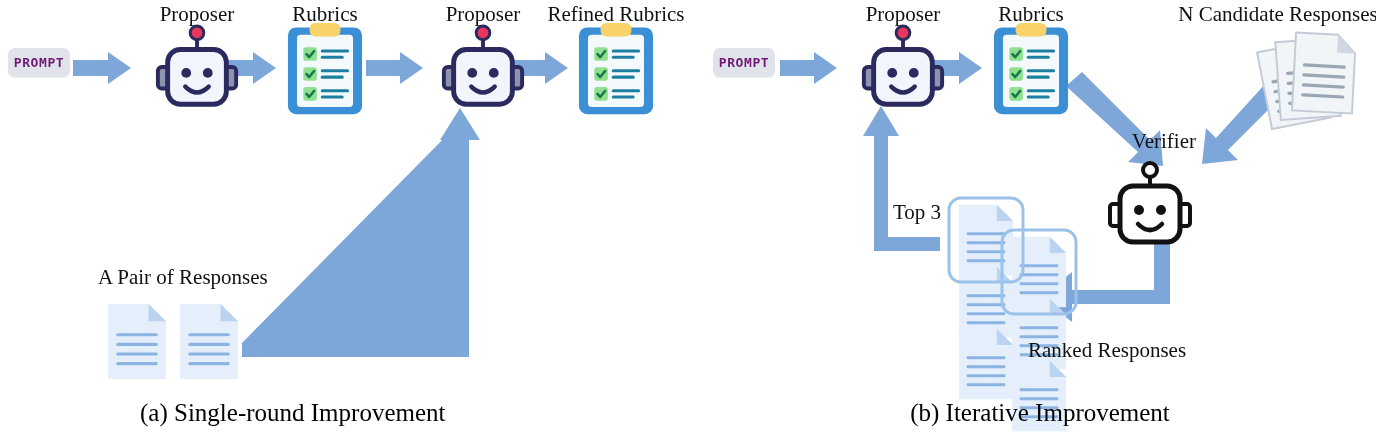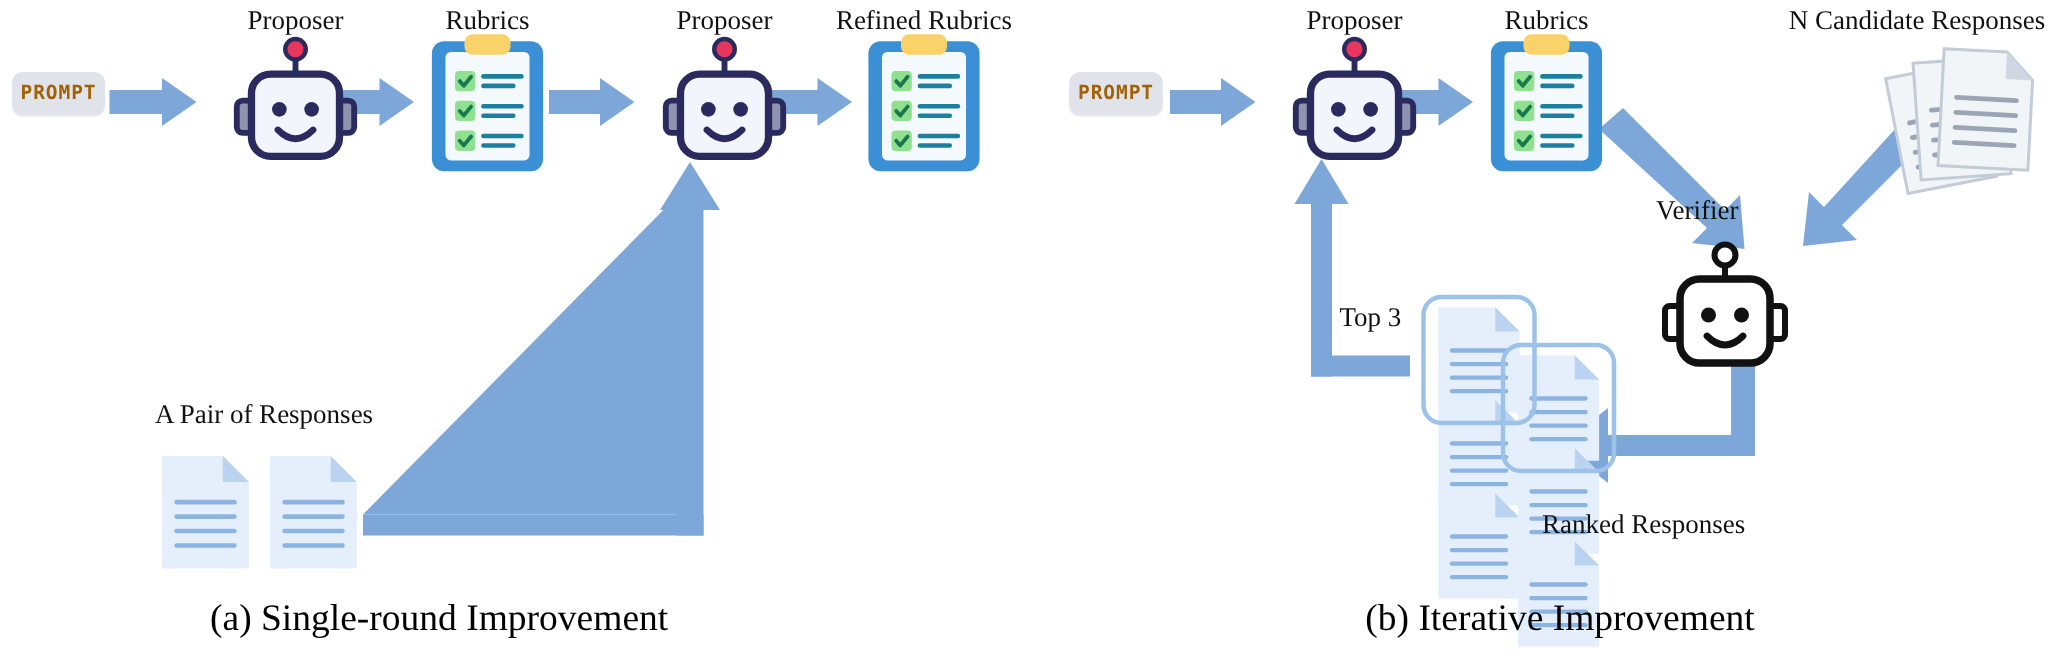--- a/index.html
+++ b/index.html
@@ -4,33 +4,33 @@
 <style>
   html,body{margin:0;padding:0;background:#ffffff;}
   body{
     font-family:"Liberation Serif", serif;
     width:1376px;height:439px;position:relative;overflow:hidden;
     color:#000;
   }
   .stage{position:absolute;left:0;top:0;width:1376px;height:439px;}
   .lbl{
     position:absolute;font-family:"Liberation Serif", serif;
-    font-size:18px;line-height:1;color:#111;white-space:nowrap;
+    font-size:21px;line-height:1;color:#111;white-space:nowrap;
   }
   .caption{
     position:absolute;font-family:"Liberation Serif", serif;
     font-size:25px;line-height:1;color:#000;white-space:nowrap;
   }
   .prompt-chip{
     position:absolute;
     background:#e0e4ea;border-radius:7px;
     display:flex;align-items:center;justify-content:center;
     font-family:"DejaVu Sans Mono", monospace;
     font-weight:bold;font-size:13px;letter-spacing:.6px;
-    color:#a16207;
+    color:#701a75;
     box-shadow:0 1px 1px rgba(0,0,0,.07);
   }
   svg{display:block;overflow:visible;}
   .svg-layer{position:absolute;left:0;top:0;width:1376px;height:439px;pointer-events:none;}
 </style>
 </head>
 <body>
 
 <div class="stage">
 
@@ -199,21 +199,21 @@
   <div class="lbl" style="left:98px;top:267px;width:156px;text-align:center;">A Pair of Responses</div>
 
   <div class="lbl" style="left:541px;top:4px;width:150px;text-align:center;">Refined Rubrics</div>
 
   <div class="caption" style="left:140px;top:400px;width:400px;">(a) Single-round Improvement</div>
 
   <div class="prompt-chip" style="left:713px;top:48px;width:62px;height:29px;">PROMPT</div>
 
   <div class="lbl" style="left:858px;top:4px;width:90px;text-align:center;">Proposer</div>
   <div class="lbl" style="left:986px;top:4px;width:90px;text-align:center;">Rubrics</div>
-  <div class="lbl" style="left:1104px;top:131px;width:92px;text-align:left;">Verifier</div>
+  <div class="lbl" style="left:1104px;top:131px;width:92px;text-align:right;">Verifier</div>
 
   <div class="lbl" style="left:1178px;top:4px;width:200px;text-align:center;">N Candidate Responses</div>
 
   <div class="lbl" style="left:893px;top:202px;width:60px;text-align:left;">Top 3</div>
 
   <div class="lbl" style="left:1028px;top:340px;width:180px;text-align:left;">Ranked Responses</div>
 
   <div class="caption" style="left:850px;top:400px;width:380px;text-align:center;">(b) Iterative Improvement</div>
 
 </div>

